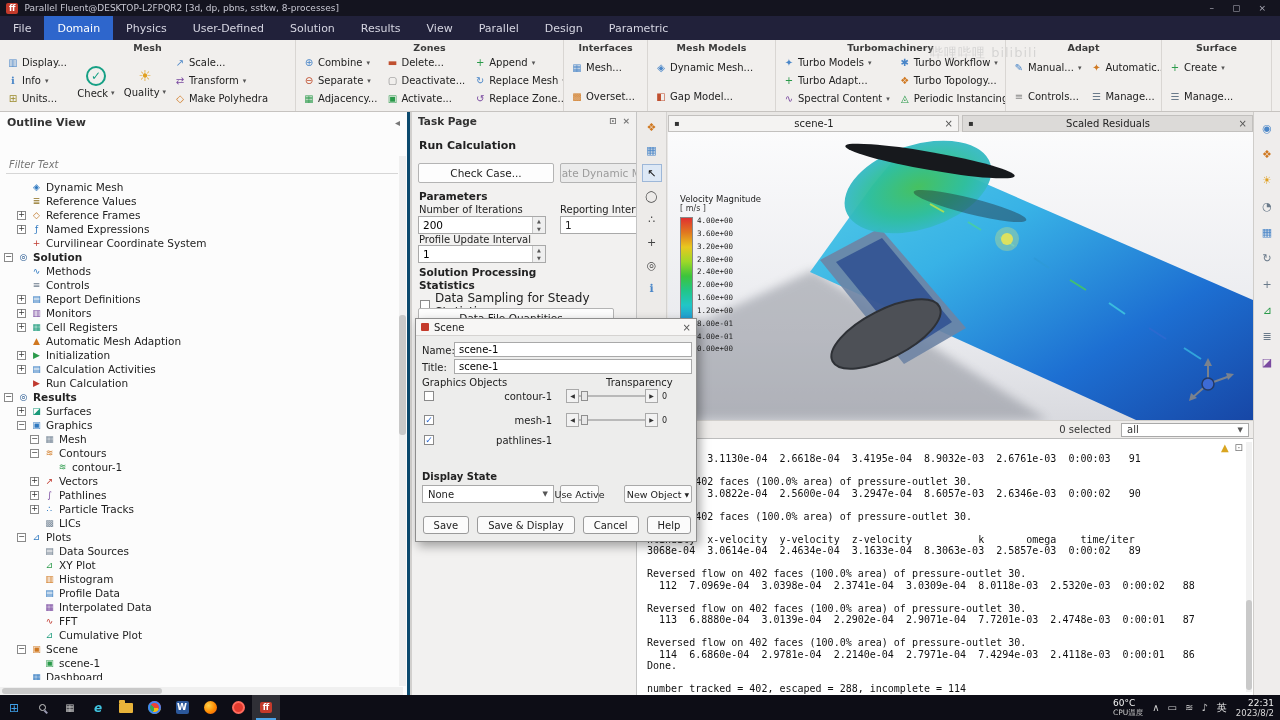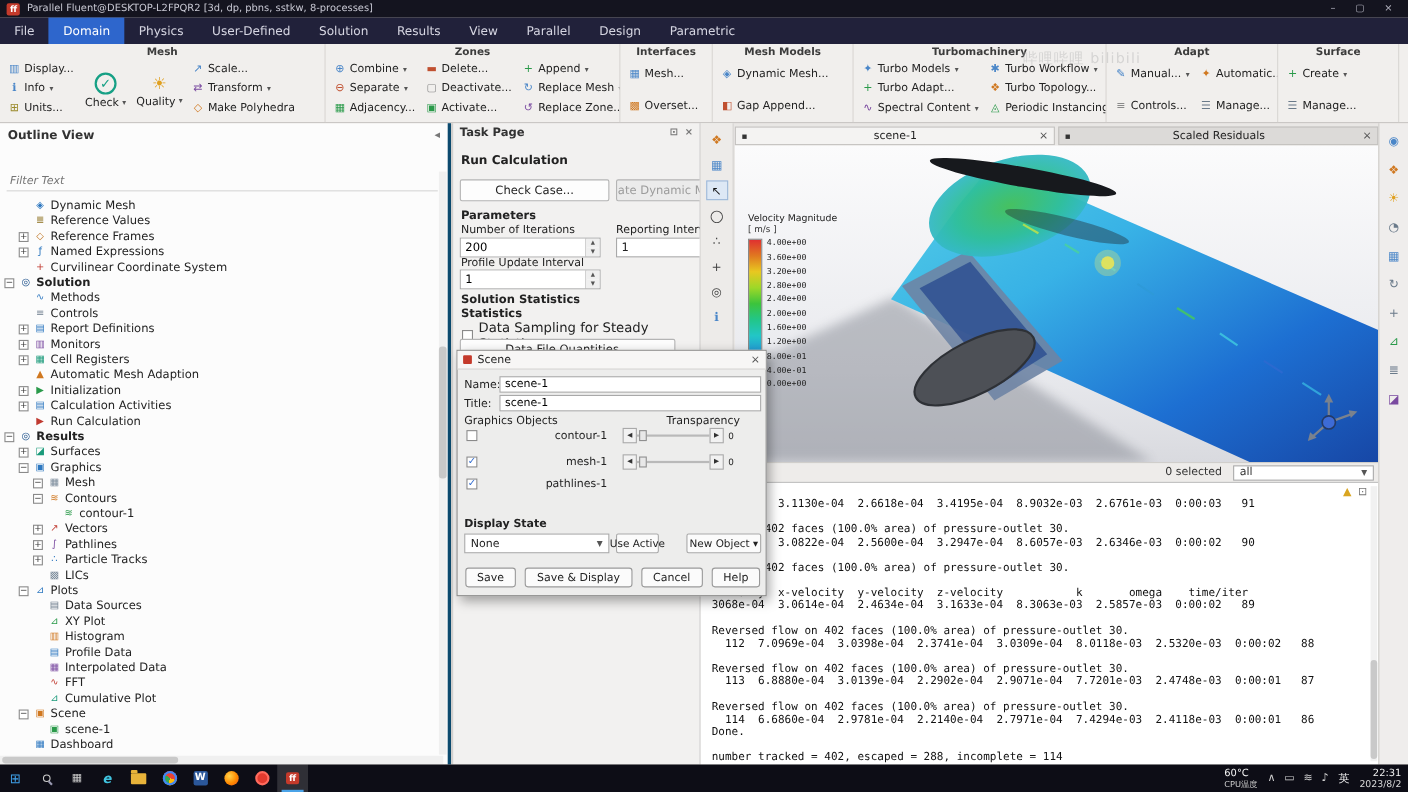--- a/index.html
+++ b/index.html
@@ -292,21 +292,21 @@
       <div class="rgroup" style="width:128px">
         <div class="rtitle">Mesh Models</div>
         <div class="rbody">
           <div class="rcol spread">
             <div class="rbtn">
           <span class="ricon" style="color:#4a86c8">◈</span>
           <span>Dynamic Mesh...</span>
             </div>
             <div class="rbtn">
           <span class="ricon" style="color:#c05030">◧</span>
-          <span>Gap Append...</span>
+          <span>Gap Model...</span>
             </div>
           </div>
         </div>
       </div>
       <div class="rgroup" style="width:230px">
         <div class="rtitle">Turbomachinery</div>
         <div class="rbody">
           <div class="rcol">
             <div class="rbtn">
           <span class="ricon" style="color:#4a86c8">✦</span>
@@ -604,21 +604,21 @@
     </div>
     <div class="plain-field" style="left:148px;top:104px;width:78px">1</div>
     <div class="tp-label" style="left:7px;top:122px">Profile Update Interval</div>
     <div class="spin" style="left:6px;top:133px;width:128px">
       <input value="1" style="">
       <span class="arrows">
           <span>▲</span>
           <span>▼</span>
         </span>
     </div>
-    <div class="tp-label sect" style="left:7px;top:154px">Solution Statistics</div>
+    <div class="tp-label sect" style="left:7px;top:154px">Solution Processing</div>
     <div class="tp-label sect" style="left:7px;top:167px">Statistics</div>
     <div class="cbrow" style="left:8px;top:179px">
       <span class="cb"></span>
       <span>Data Sampling for Steady Statistics</span>
     </div>
     <div class="tp-btn" style="left:6px;top:196px;width:196px">Data File Quantities...</div>
   </div>
 
   <div class="graphics">
     <div class="gleft" id="leftStrip">

